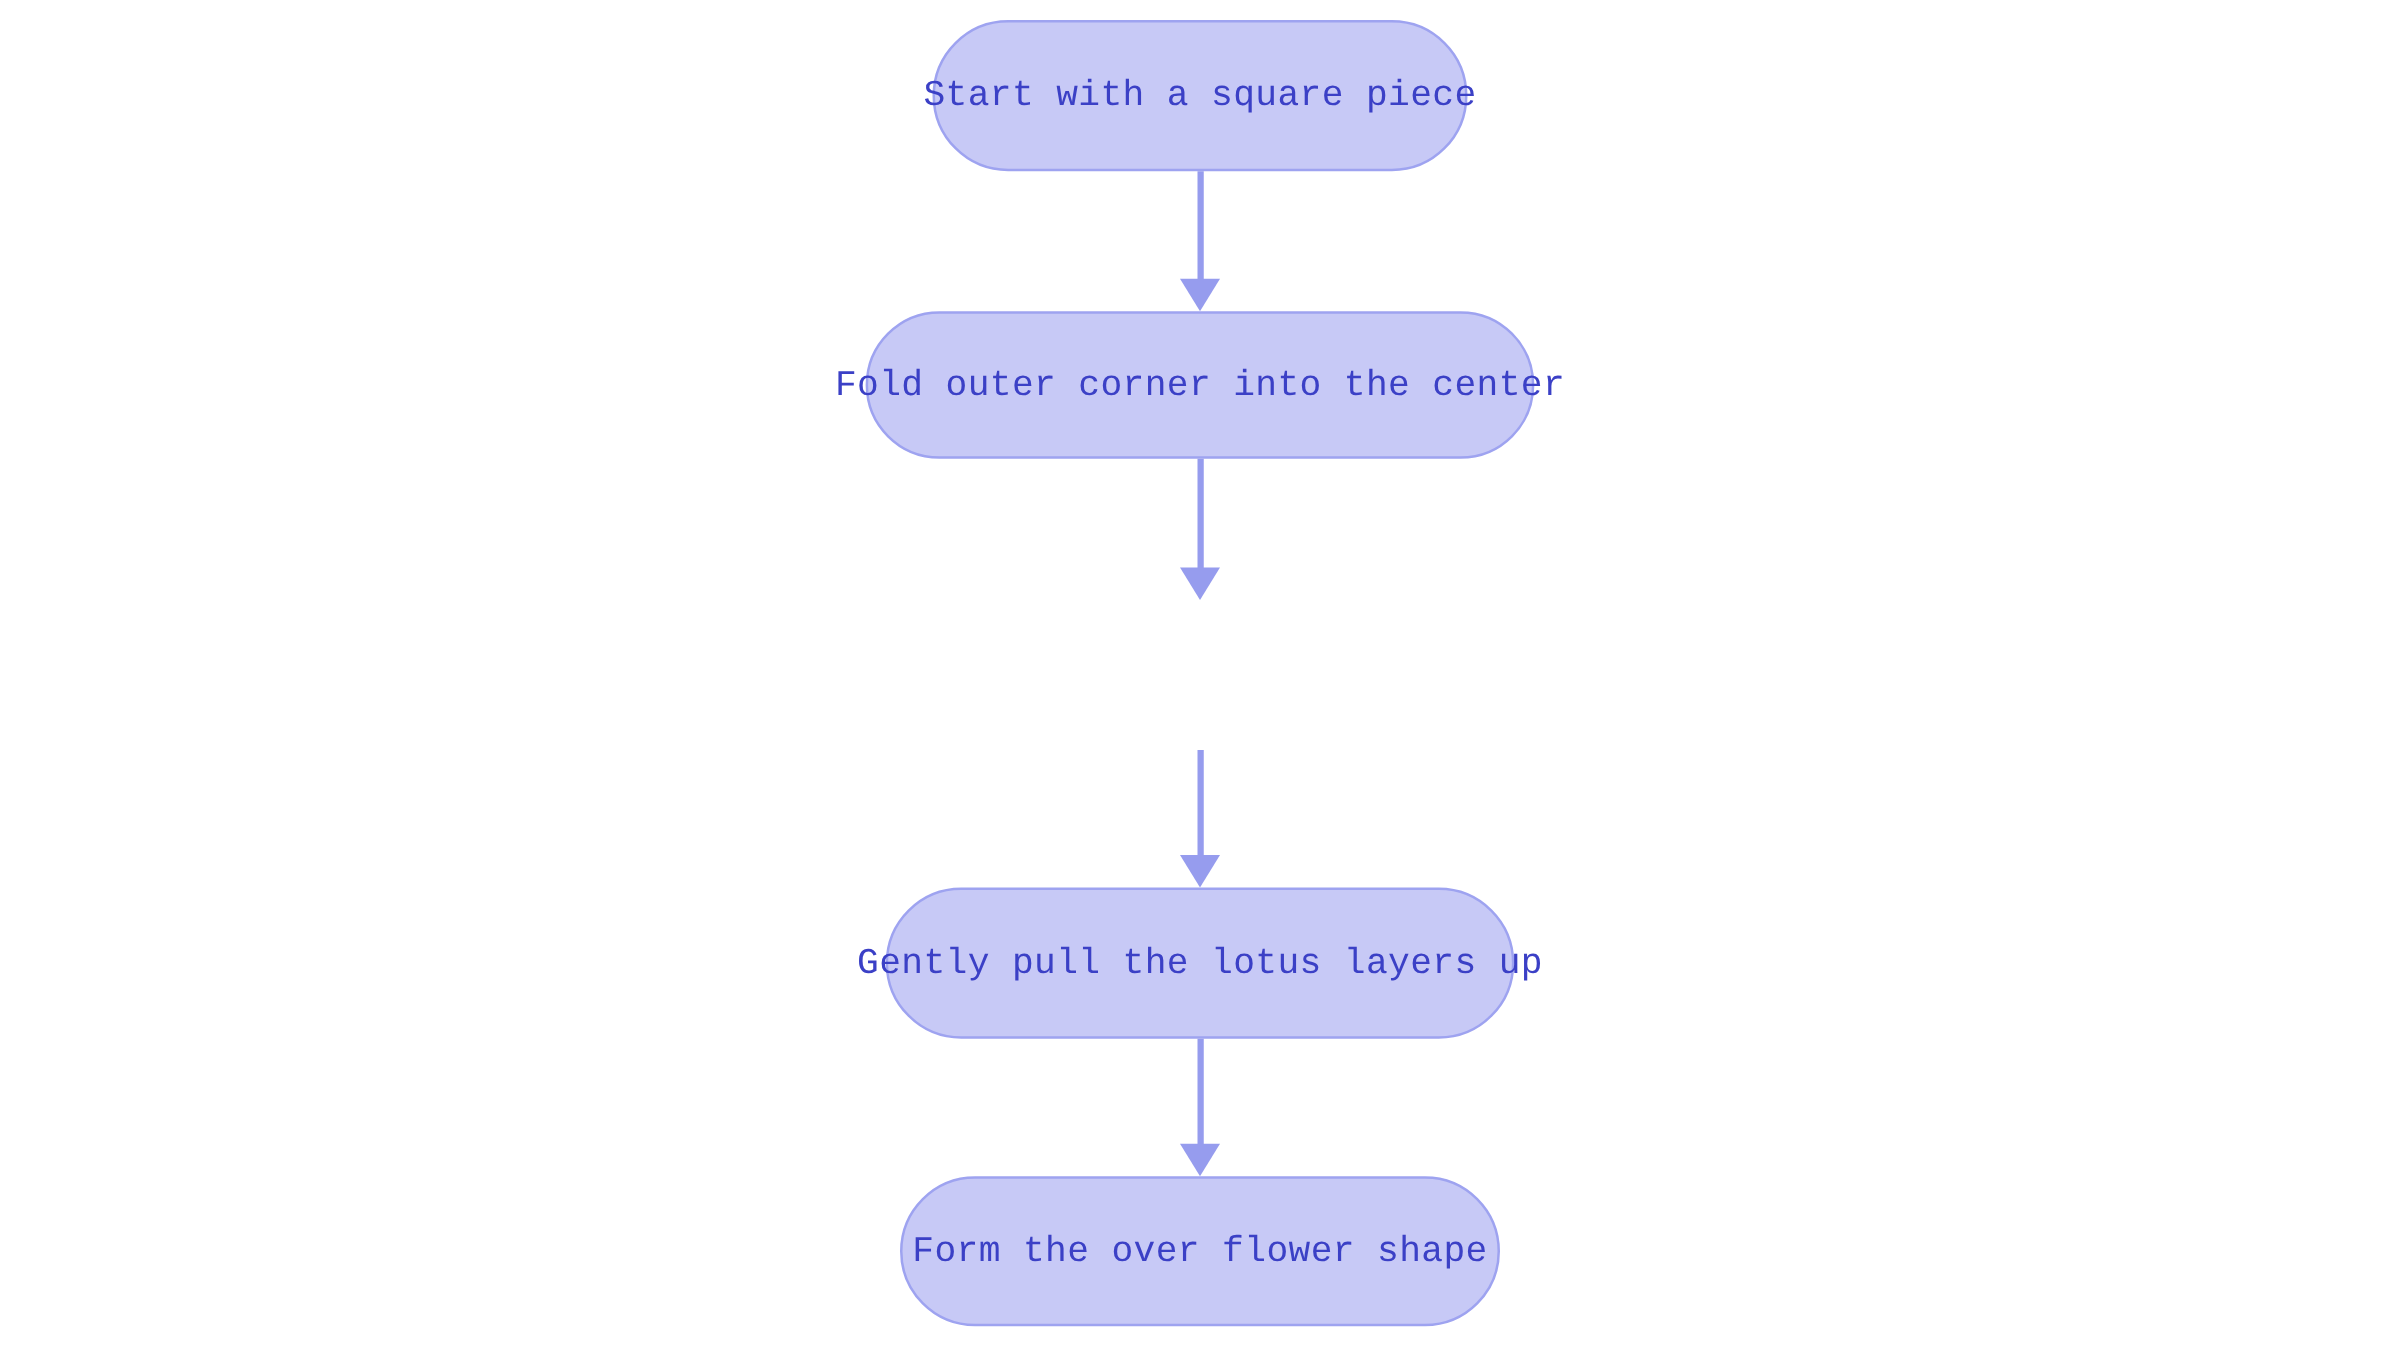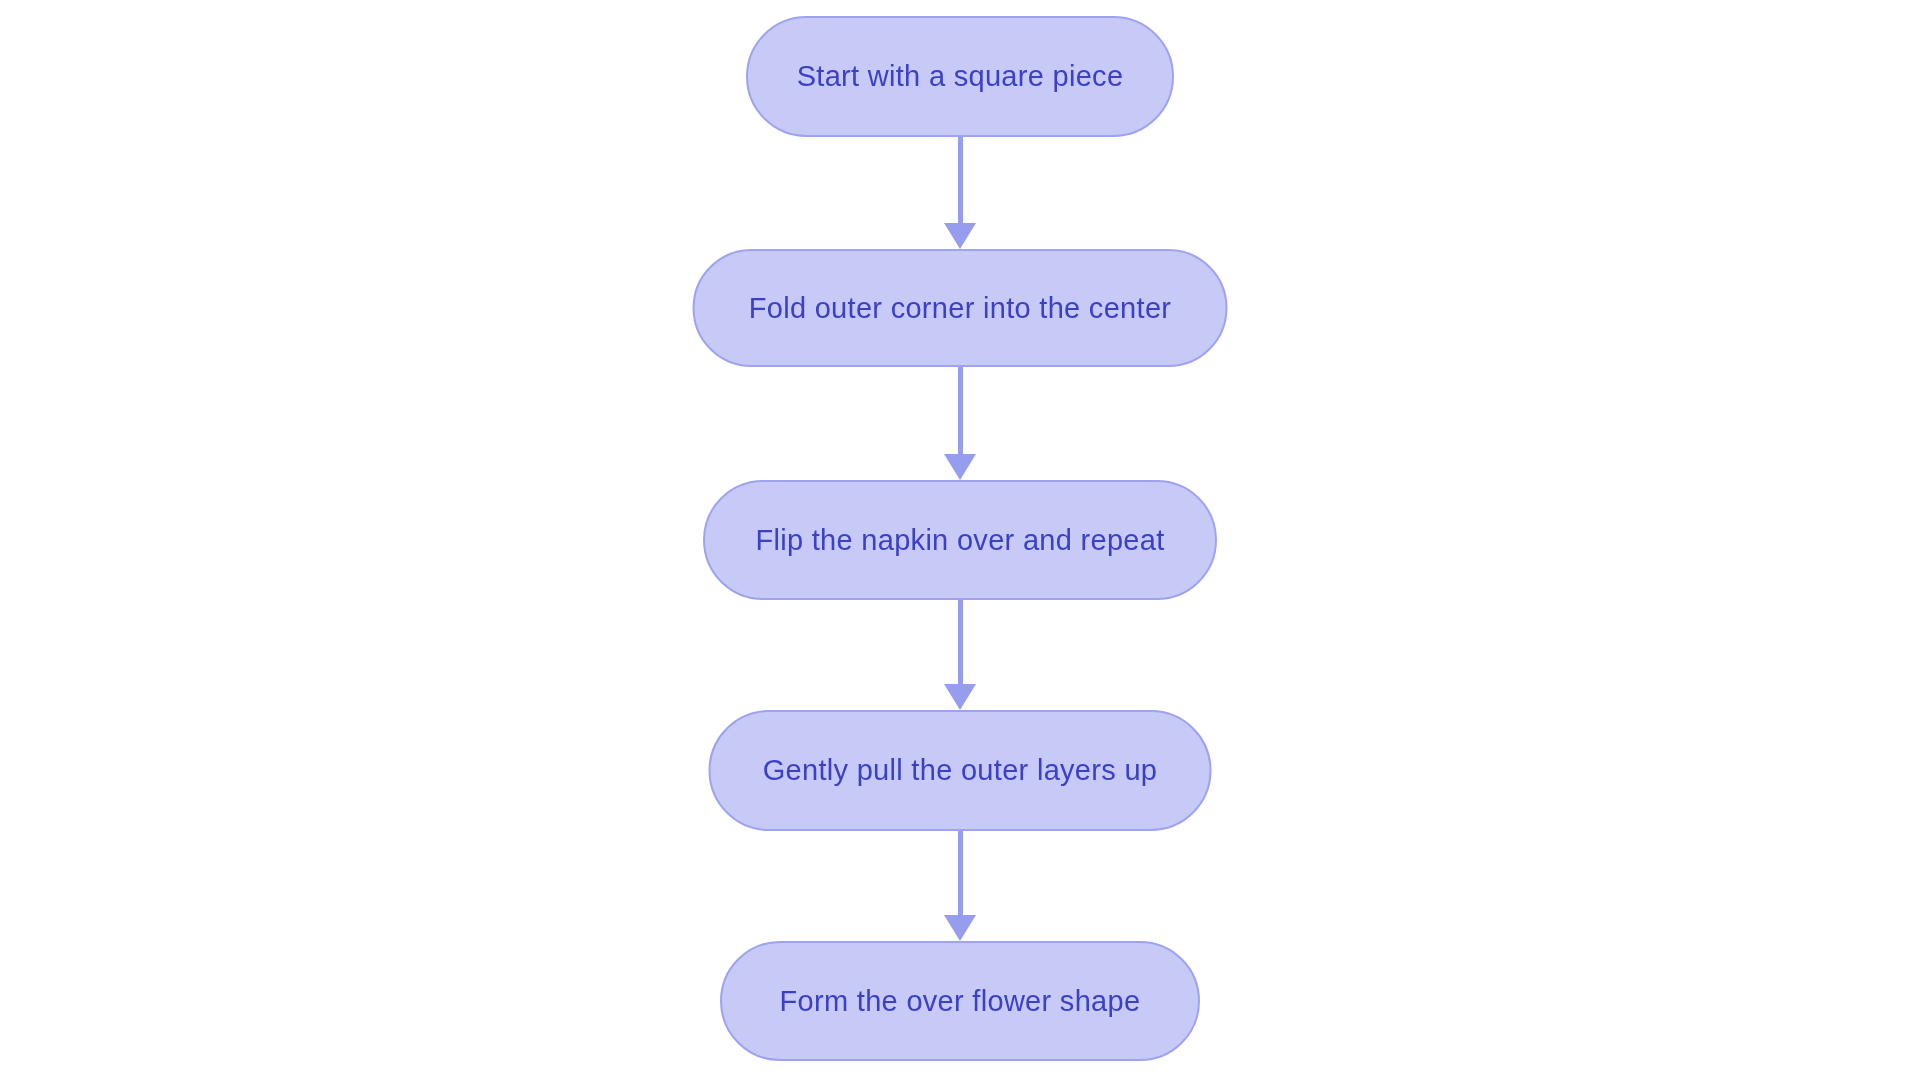--- a/index.html
+++ b/index.html
@@ -10,21 +10,21 @@
     --arrow: #969CEE;
   }
   * { margin: 0; padding: 0; box-sizing: border-box; }
   html, body { background: var(--background); }
   .canvas {
     position: relative;
     width: 1920px;
     height: 1083px;
     background: var(--background);
     overflow: hidden;
-    font-family: Liberation Sans, sans-serif;
+    font-family: Liberation Mono, monospace;
   }
   .flow-node {
     position: absolute;
     left: 50%;
     transform: translateX(-50%);
     display: flex;
     align-items: center;
     justify-content: center;
     background: var(--node-fill);
     border: 2px solid var(--node-border);
@@ -84,31 +84,28 @@
 
   <div class="flow-node n2">
     <span>Fold outer corner into the center</span>
   </div>
 
   <div class="connector a2">
     <div class="line"></div>
     <div class="head"></div>
   </div>
 
-  <div class="flow-node n3">
-    <span>Flip the napkin over and repeat</span>
-  </div>
 
   <div class="connector a3">
     <div class="line"></div>
     <div class="head"></div>
   </div>
 
   <div class="flow-node n4">
-    <span>Gently pull the outer layers up</span>
+    <span>Gently pull the lotus layers up</span>
   </div>
 
   <div class="connector a4">
     <div class="line"></div>
     <div class="head"></div>
   </div>
 
   <div class="flow-node n5">
     <span>Form the over flower shape</span>
   </div>

